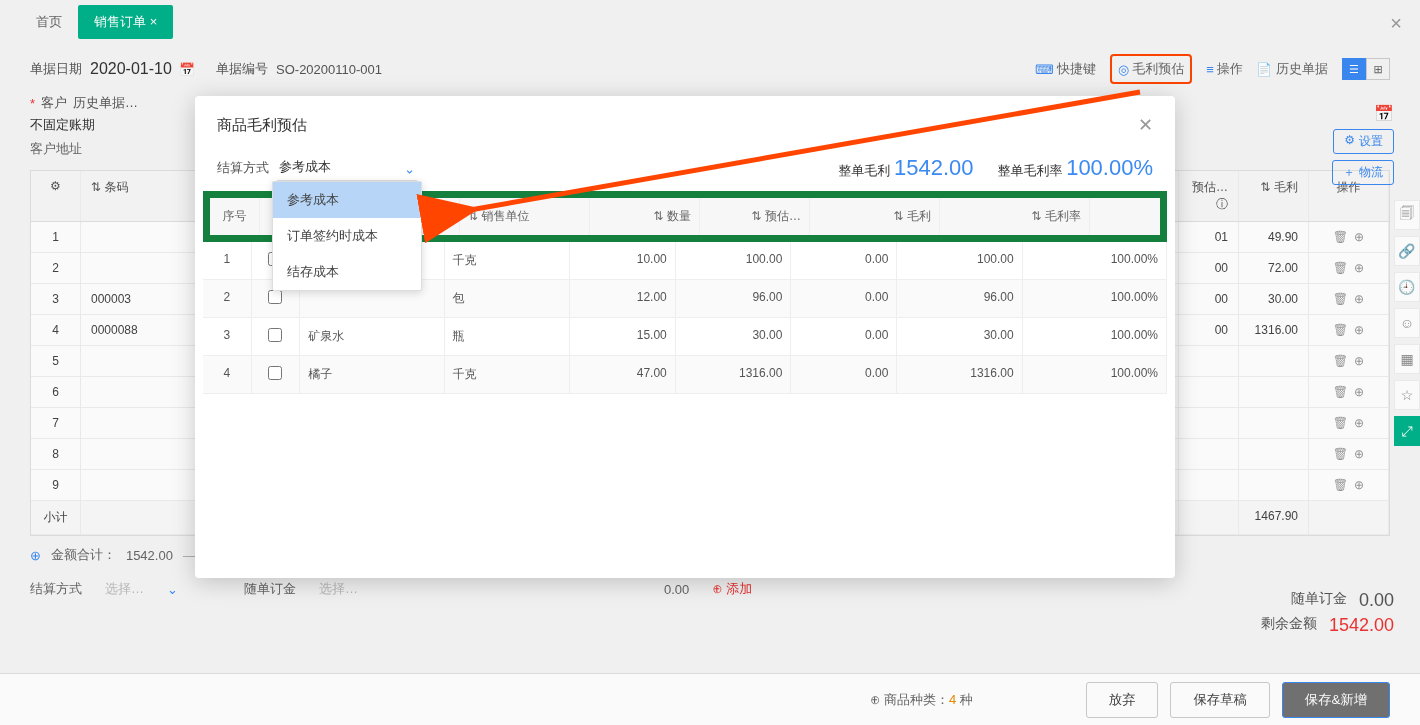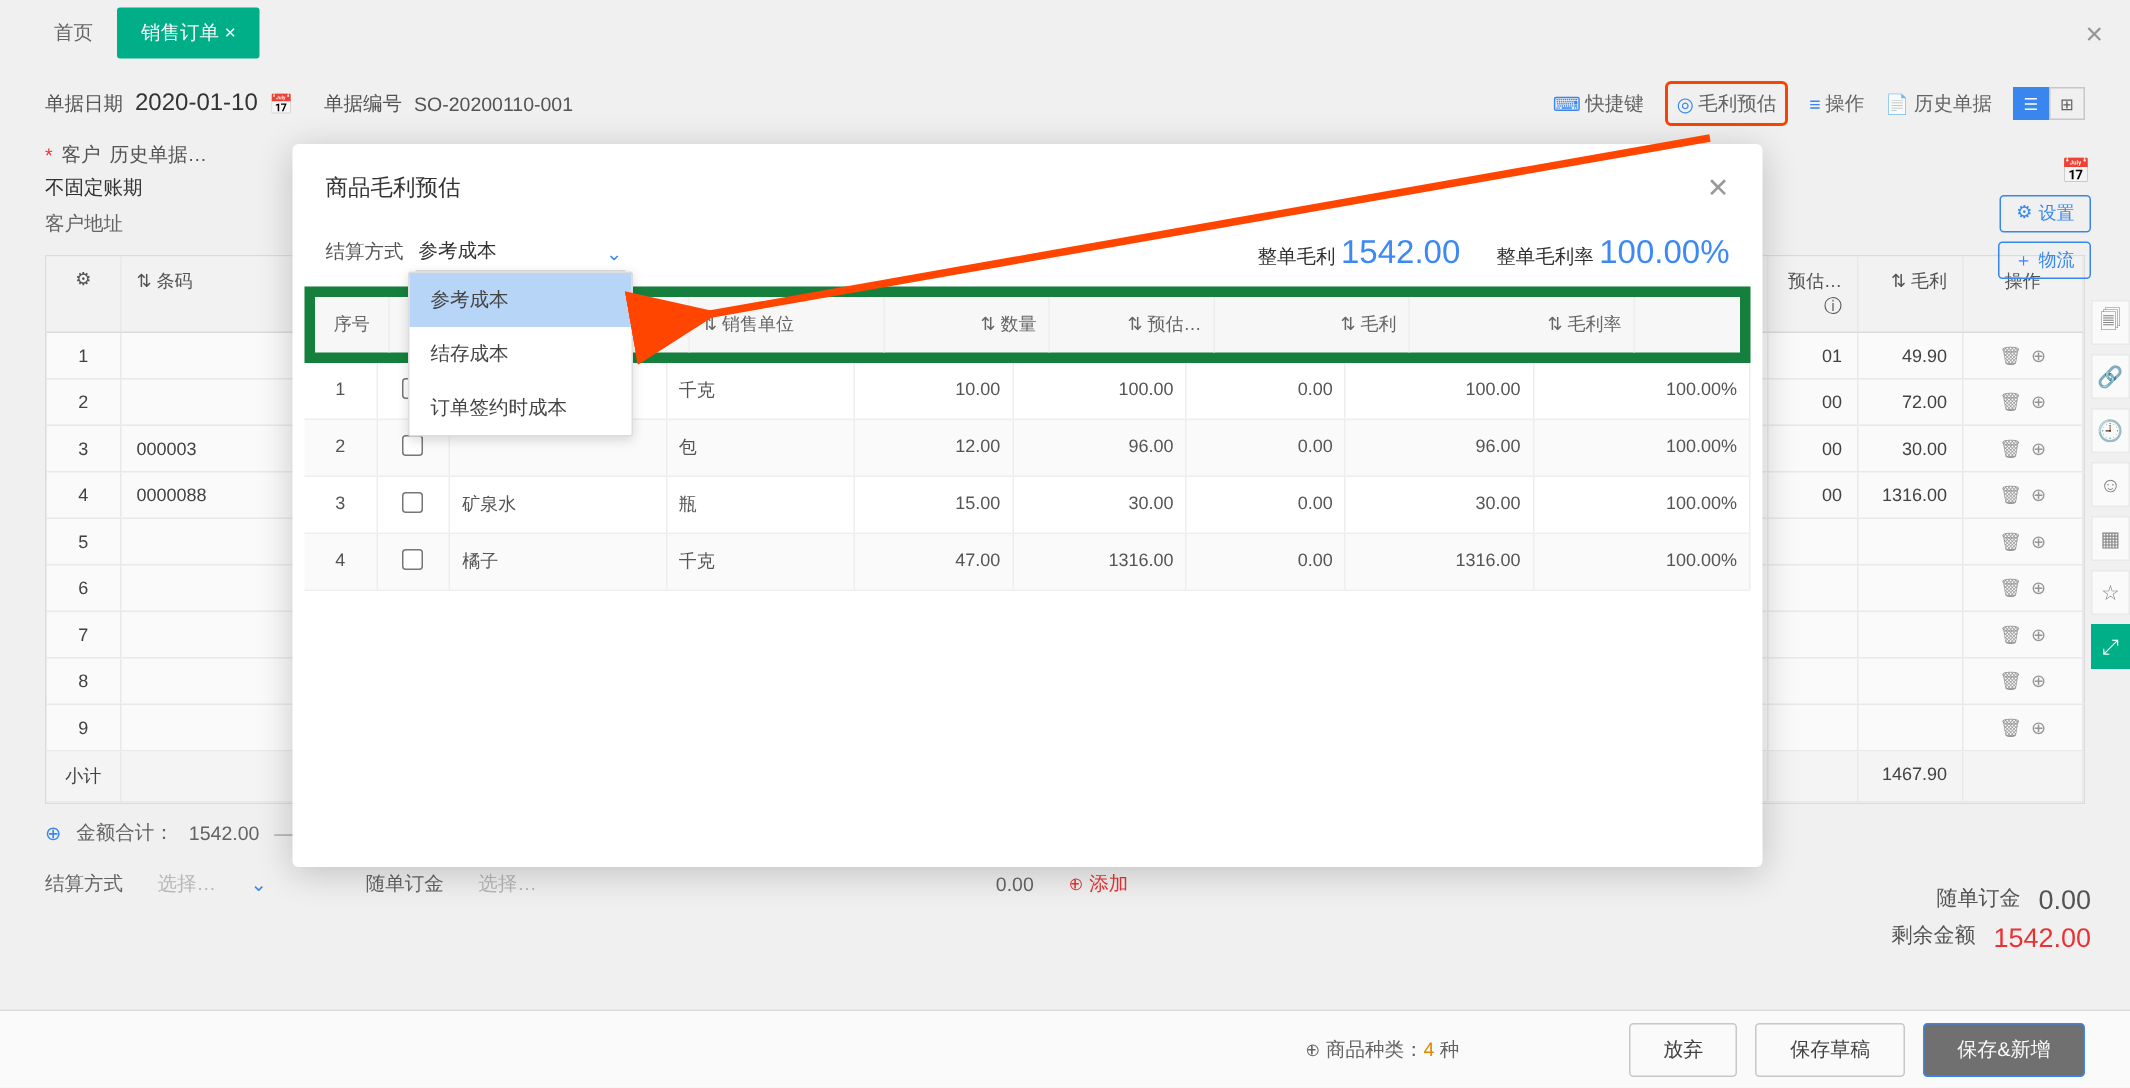--- a/index.html
+++ b/index.html
@@ -318,22 +318,22 @@
     <span class="x">✕</span>
   </div>
   <div class="modal-filter">
     <span>结算方式</span>
     <span class="selbox">
       <span>参考成本</span>
       <span class="chev">⌃</span>
     </span>
     <div class="dd">
       <div class="opt sel">参考成本</div>
+      <div class="opt">订单签约时成本</div>
       <div class="opt">结存成本</div>
-      <div class="opt">订单签约时成本</div>
     </div>
     <div class="totals">
       <span><span>整单毛利</span> <span class="big">1542.00</span></span>
       <span><span>整单毛利率</span> <span class="big">100.00%</span></span>
     </div>
   </div>
   <div class="m-table">
     <div class="mhd">
       <div class="mc-seq">序号</div>
       <div class="mc-chk"></div>

